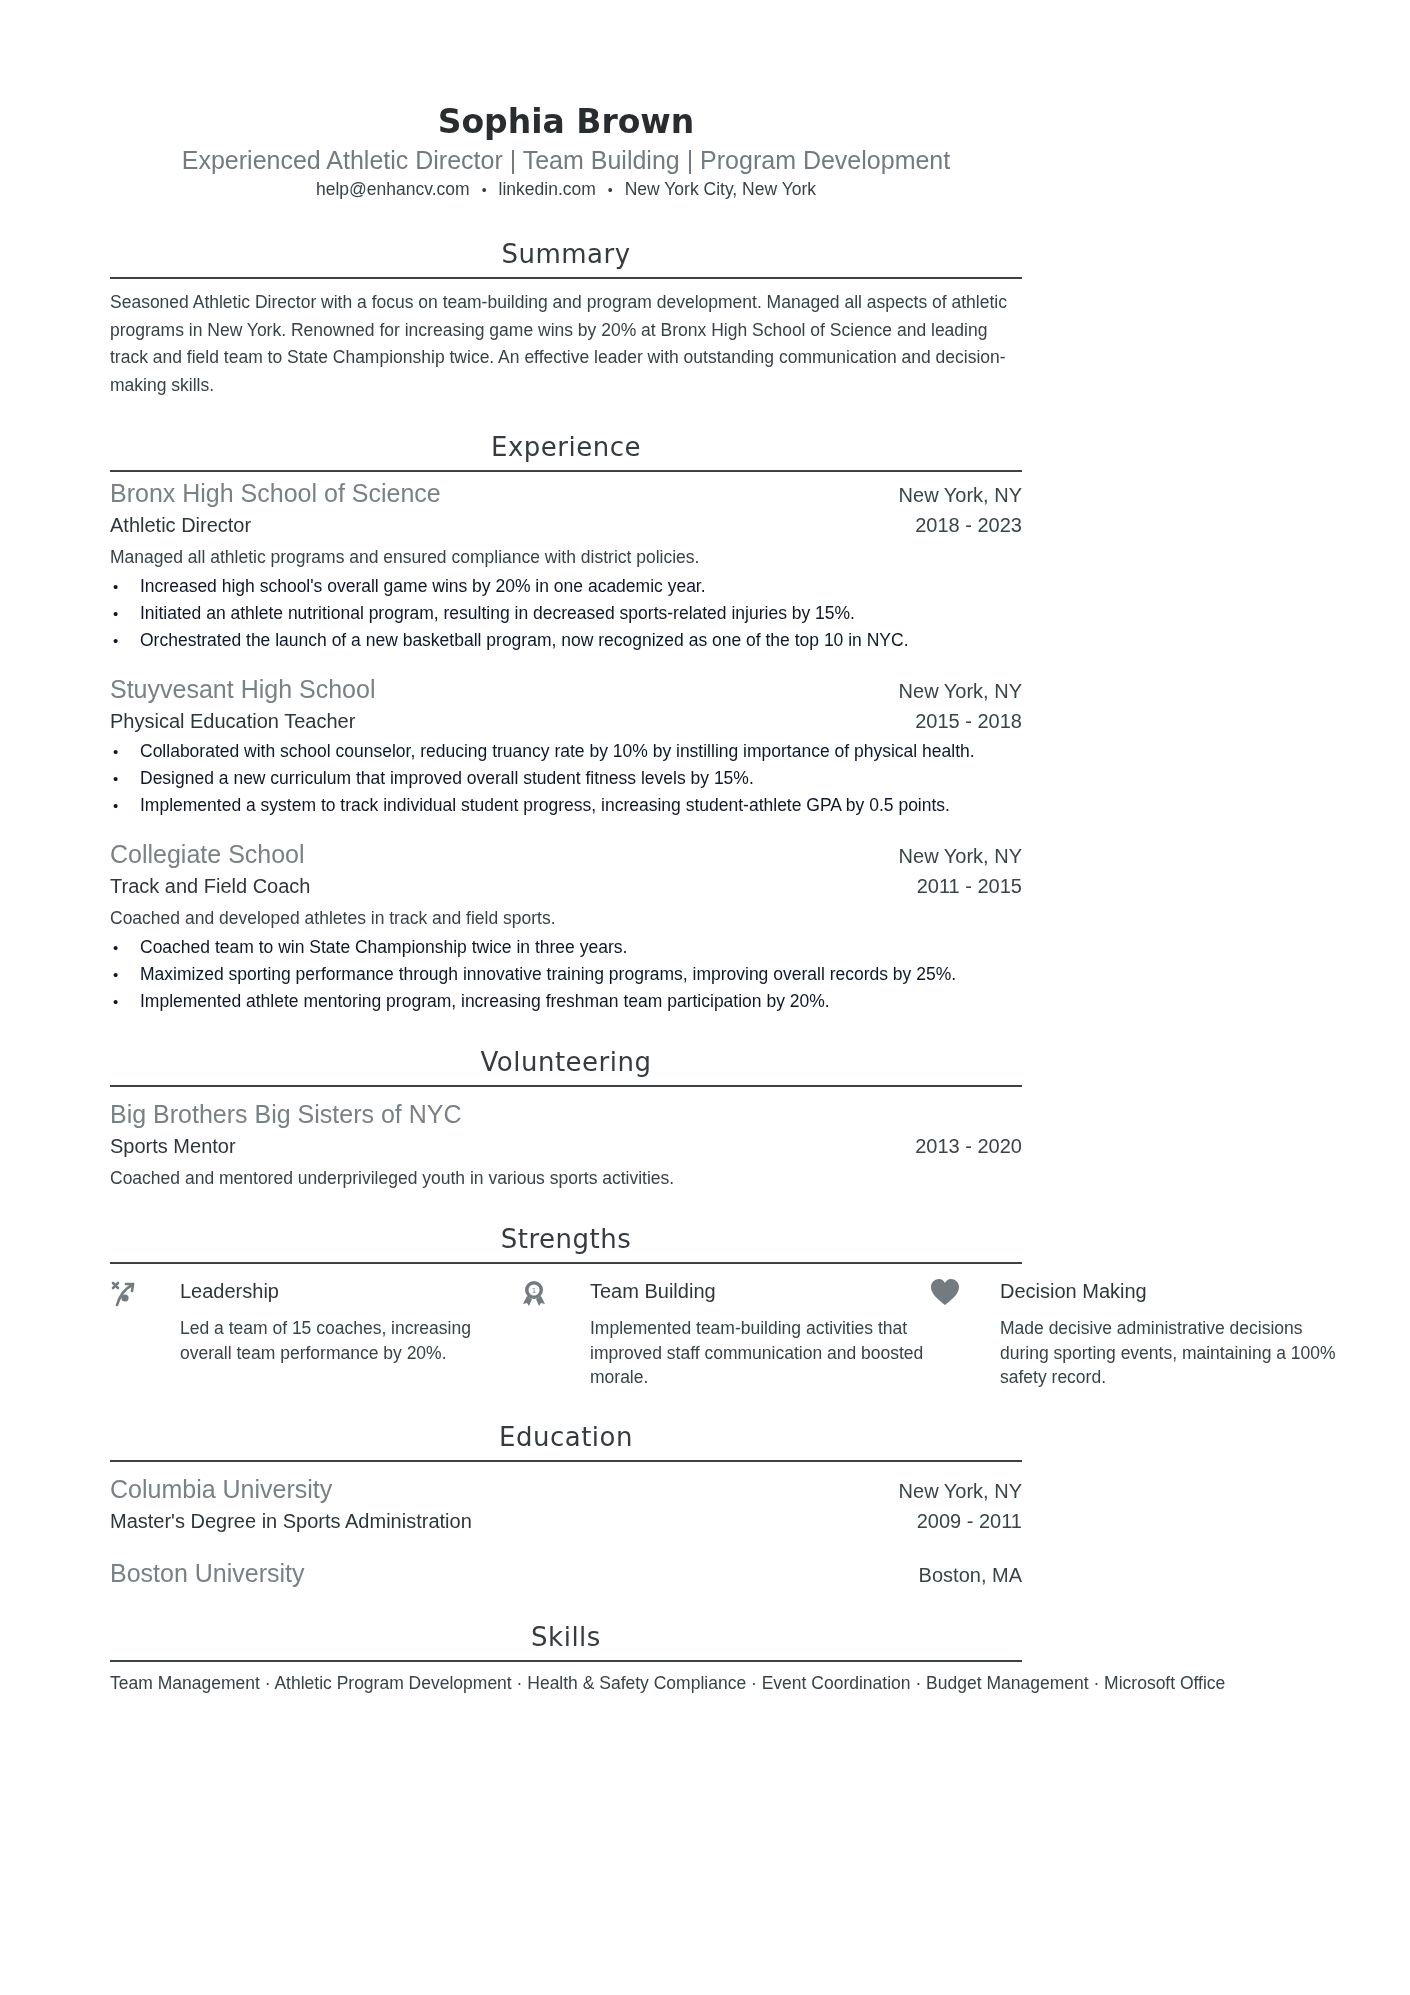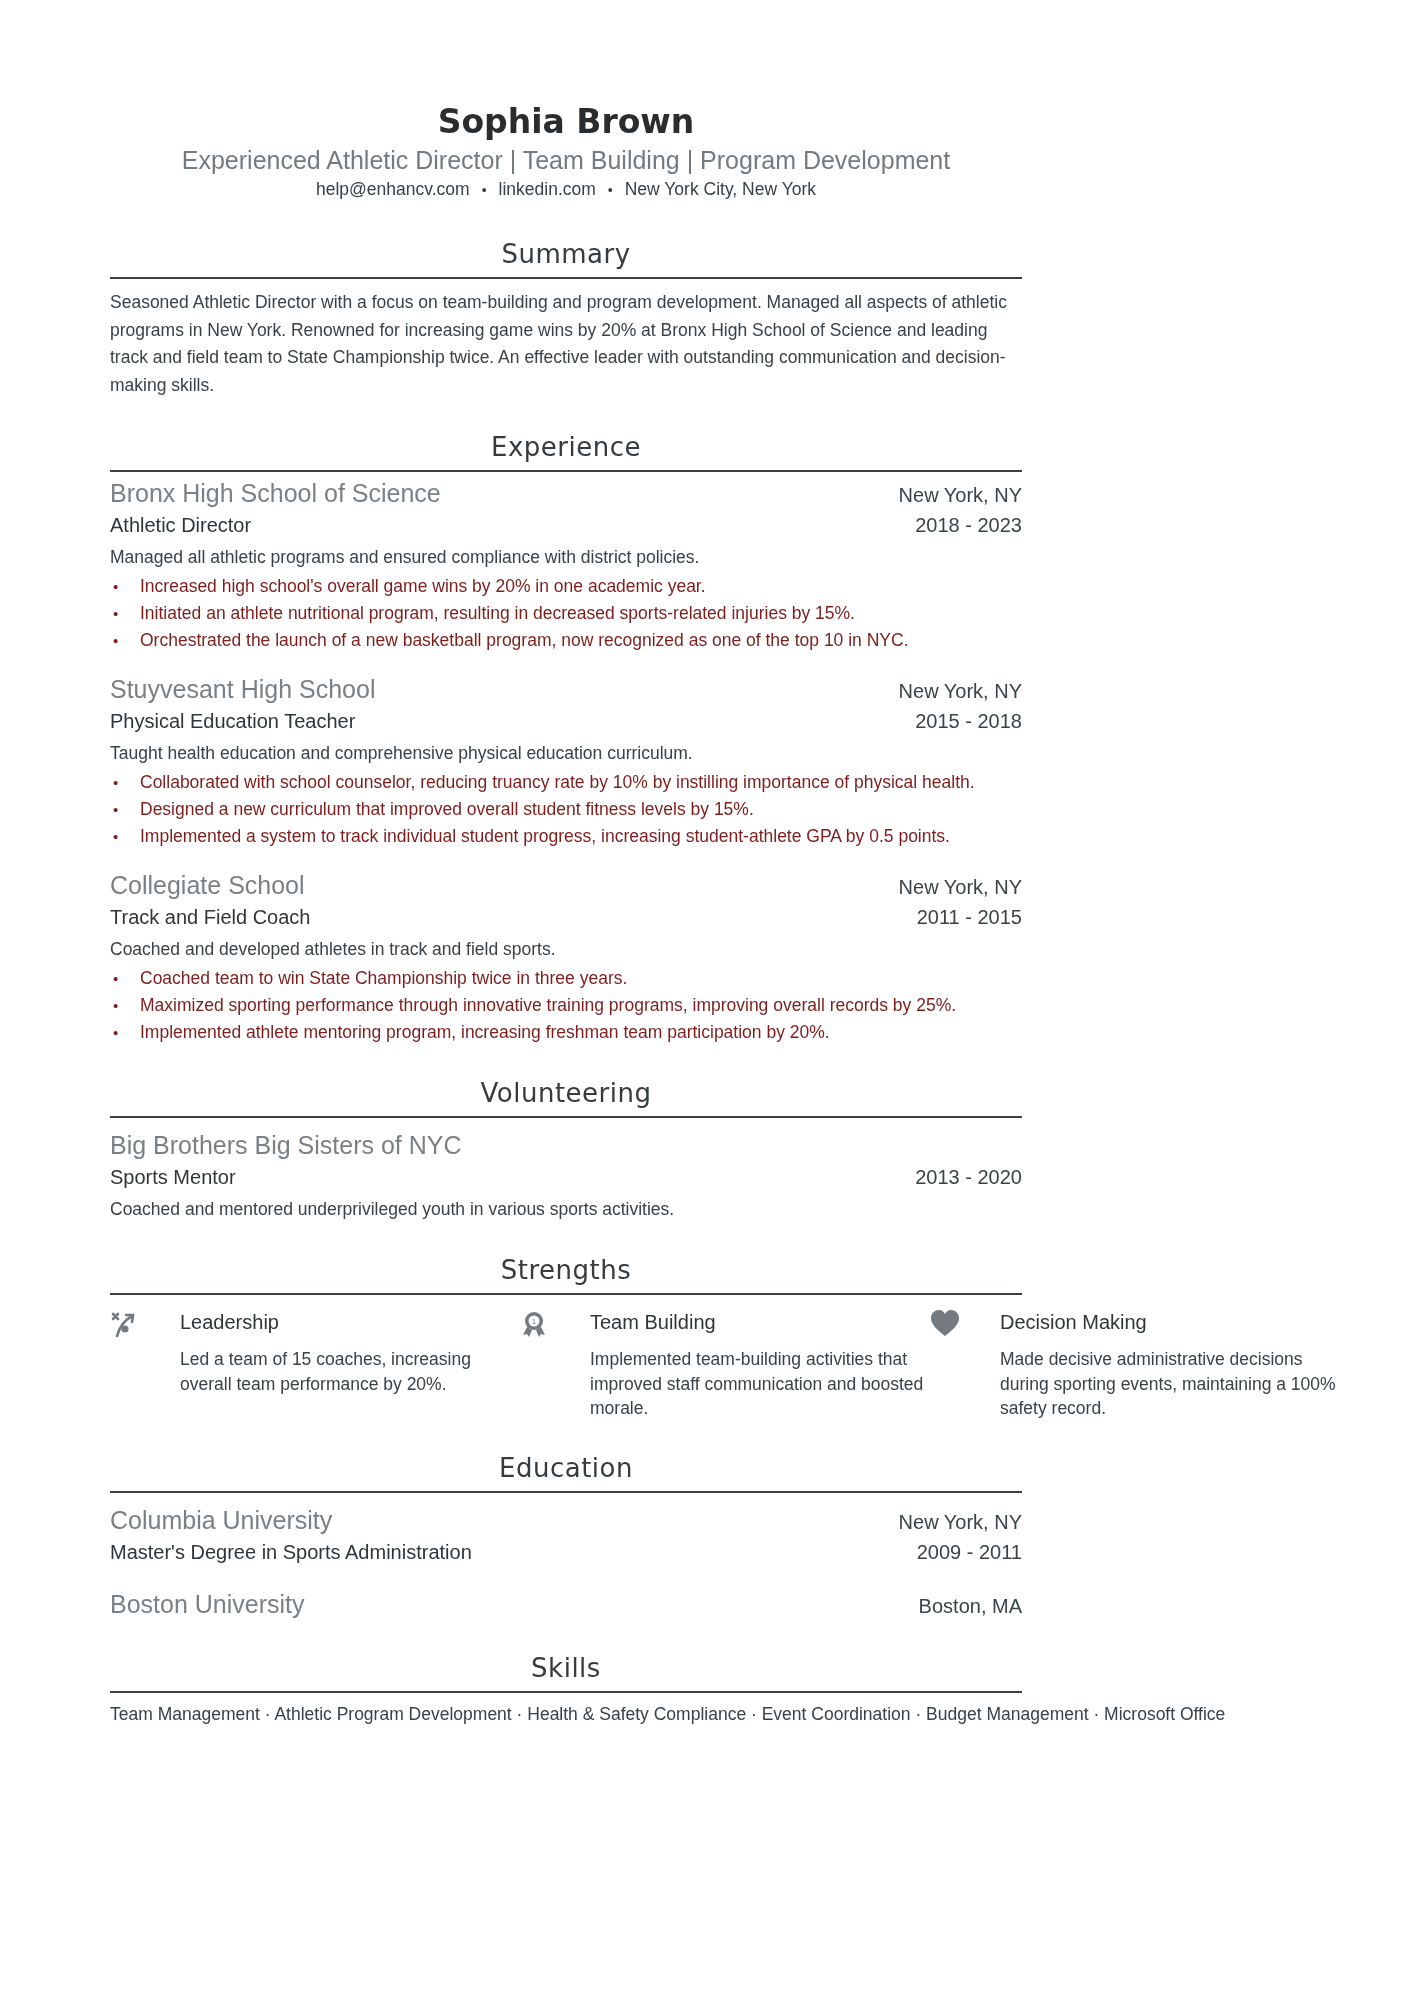--- a/index.html
+++ b/index.html
@@ -19,21 +19,21 @@
 
   .summary-text { font-size: 17.5px; line-height: 27.5px; color: #384248; margin-top: 10px; }
 
   .entry { position: relative; }
   .row { display: flex; justify-content: space-between; align-items: baseline; }
   .org { font-size: 25px; color: #7a8186; line-height: 34px; }
   .role { font-size: 20px; color: #2f363a; line-height: 30px; }
   .loc, .dates { font-size: 20px; color: #3a4448; line-height: 30px; text-align: right; }
   .desc { font-size: 17.5px; color: #384248; line-height: 27px; margin-top: 4px; }
   ul.bullets { list-style: none; margin-top: 2px; }
-  ul.bullets li { font-size: 17.5px; color: #7f1d1d; line-height: 27px; position: relative; padding-left: 30px; }
+  ul.bullets li { font-size: 17.5px; color: #0f172a; line-height: 27px; position: relative; padding-left: 30px; }
   ul.bullets li::before { content: "•"; position: absolute; left: 3px; top: 0; font-size: 15px; }
 
   .strengths { display: flex; margin-top: 12px; }
   .strength { width: 413px; display: flex; gap: 28px; }
   .strength .icon { width: 42px; flex: 0 0 42px; padding-top: 3px; }
   .strength .s-title { font-size: 20px; color: #2f363a; line-height: 30px; }
   .strength .s-desc { font-size: 17.5px; color: #384248; line-height: 24.5px; margin-top: 10px; width: 340px; }
 
   .skills-text { font-size: 17.5px; color: #384248; line-height: 26px; margin-top: 8px; white-space: nowrap; }
 </style>
@@ -79,21 +79,20 @@
 
     <div class="entry" style="margin-top:18px;">
       <div class="row">
         <div class="org">Stuyvesant High School</div>
         <div class="loc">New York, NY</div>
       </div>
       <div class="row">
         <div class="role">Physical Education Teacher</div>
         <div class="dates">2015 - 2018</div>
       </div>
-      <div class="desc">Taught health education and comprehensive physical education curriculum.</div>
       <ul class="bullets">
         <li>Collaborated with school counselor, reducing truancy rate by 10% by instilling importance of physical health.</li>
         <li>Designed a new curriculum that improved overall student fitness levels by 15%.</li>
         <li>Implemented a system to track individual student progress, increasing student-athlete GPA by 0.5 points.</li>
       </ul>
     </div>
 
     <div class="entry" style="margin-top:18px;">
       <div class="row">
         <div class="org">Collegiate School</div>

